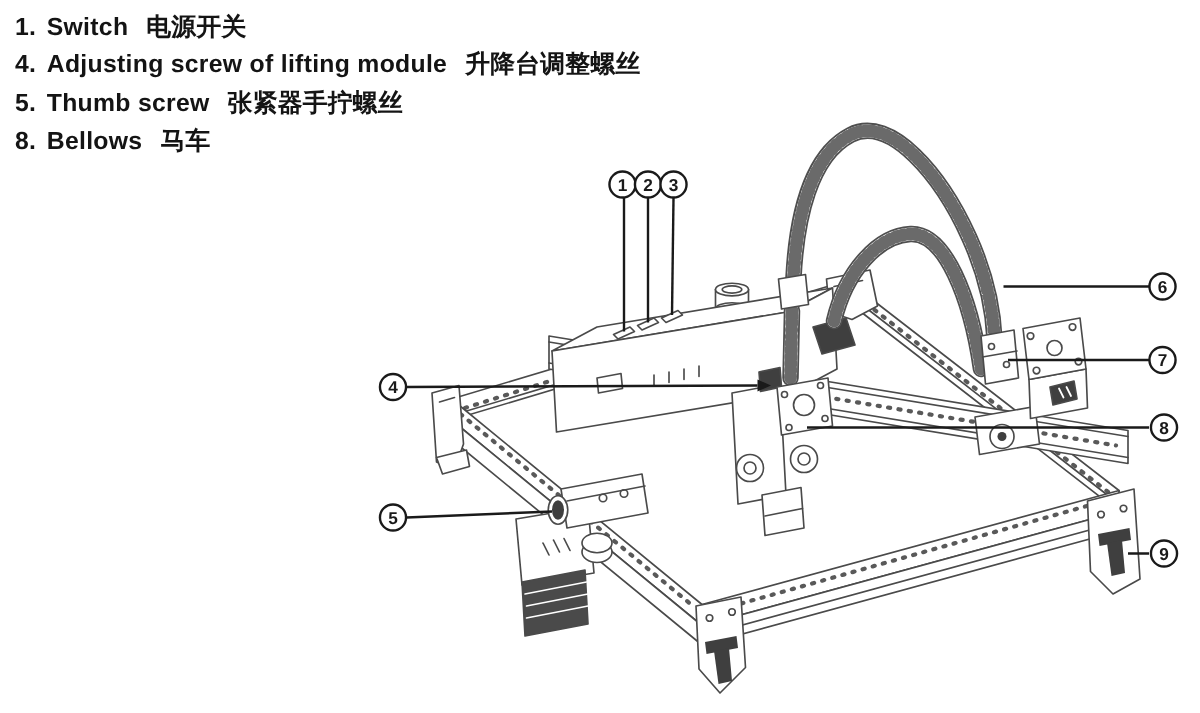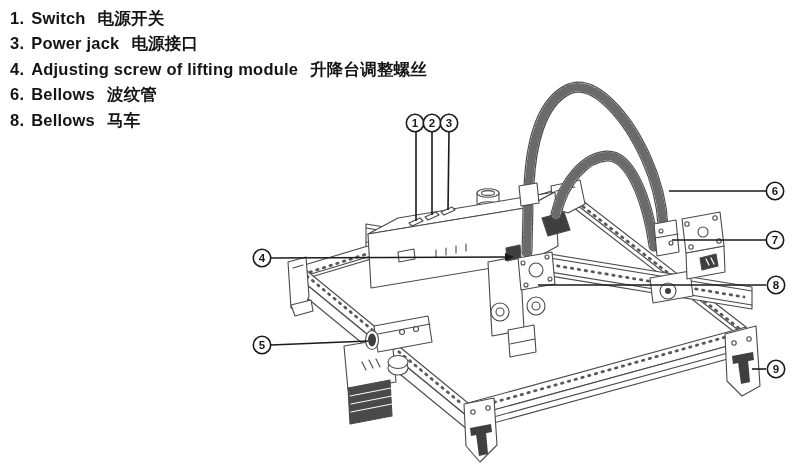--- a/index.html
+++ b/index.html
@@ -18,23 +18,22 @@
   svg{position:absolute;left:0;top:0;}
   svg text{font-family:"Liberation Sans",sans-serif;font-weight:bold;}
 </style>
 </head>
 <body>
 
 <div class="page">
 
   <div class="legend">
     <div class="row"><span class="num">1.</span><span class="en">Switch</span><span class="cn">电源开关</span></div>
-    <div class="row"><span class="num">3.</span><span class="en">Power jack</span><span class="cn">电源接口</span></div>
     <div class="row"><span class="num">4.</span><span class="en">Adjusting screw of lifting module</span><span class="cn">升降台调整螺丝</span></div>
-    <div class="row"><span class="num">6.</span><span class="en">Bellows</span><span class="cn">波纹管</span></div>
+    <div class="row"><span class="num">5.</span><span class="en">Thumb screw</span><span class="cn">张紧器手拧螺丝</span></div>
     <div class="row"><span class="num">8.</span><span class="en">Bellows</span><span class="cn">马车</span></div>
   </div>
 
   <svg width="800" height="475" viewBox="0 0 800 475">
 
     <g stroke="#4a4a4a" stroke-width="1.1" fill="none" stroke-linejoin="round" stroke-linecap="round">
 
       <g>
         <polygon points="301,266 565,187 565,201 301,280" fill="#ffffff"></polygon>
         <line x1="301" y1="277" x2="565" y2="198"></line>

